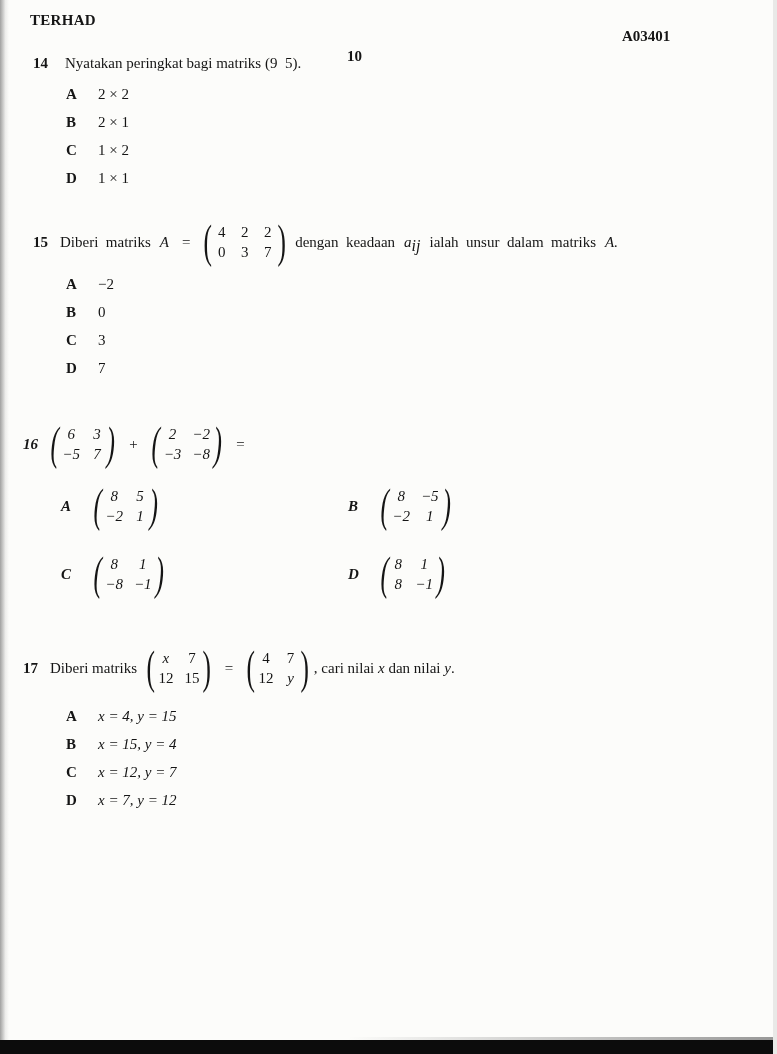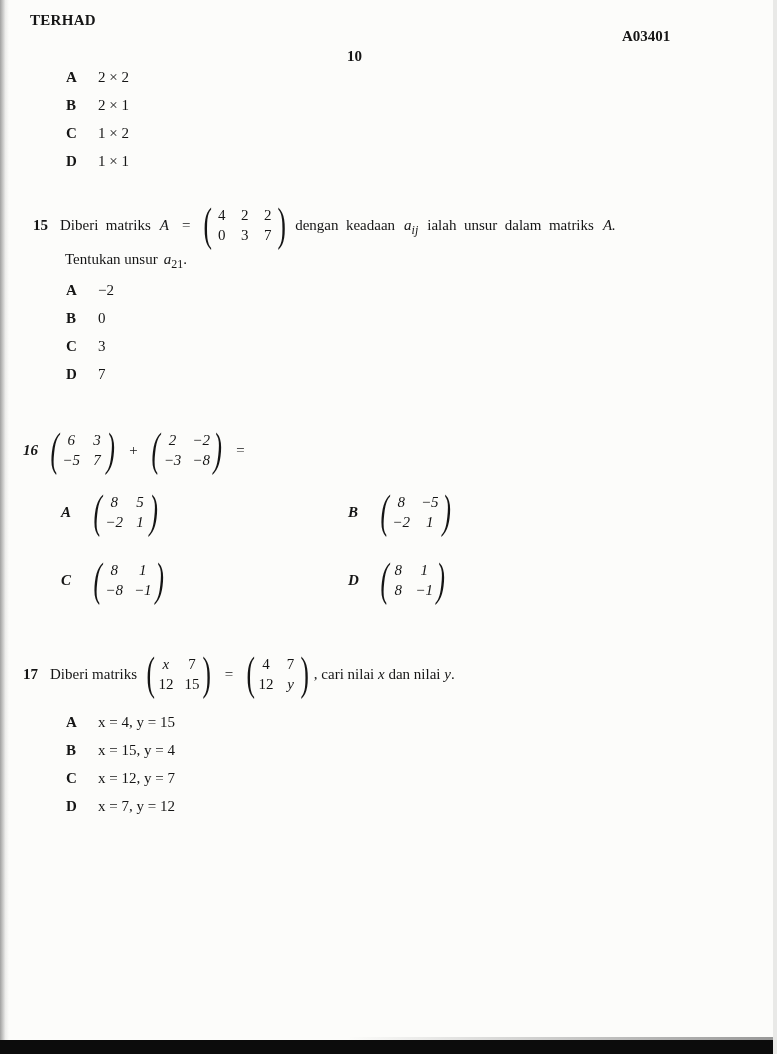--- a/index.html
+++ b/index.html
@@ -39,21 +39,21 @@
   .question{margin:0;}
   .q-line{display:flex;align-items:baseline;gap:14px;}
   .mathline{display:flex;align-items:center;gap:9px;flex-wrap:wrap;}
   .q-num{font-weight:700;min-width:18px;}
   .q-text{white-space:pre-wrap;}
   .q-sub-line{margin:6px 0 0 32px;display:flex;align-items:baseline;gap:6px;}
   .options{margin:8px 0 0 33px;}
   .opt{display:flex;align-items:center;gap:18px;min-height:28px;}
   .opt-label{font-weight:700;min-width:14px;}
   .opt-text{white-space:pre-wrap;}
-  .opt-math{text-align:center;}
+  .opt-math{font-style:italic;text-align:center;}
   .options-grid{
     margin:16px 0 0 28px;
     display:grid;grid-template-columns:287px auto;row-gap:16px;
     width:560px;
   }
   .options-grid .opt{min-height:52px;}
   
   .matrix{display:inline-flex;align-items:center;vertical-align:middle;margin:0 2px;}
   .paren{
     display:inline-block;
@@ -61,40 +61,44 @@
     font-size:46px;font-weight:400;line-height:40px;
     transform:scaleX(.55);
     margin:0 -5px;
   }
   .mcells{
     display:grid;column-gap:11px;row-gap:0;
     padding:0 5px;text-align:center;line-height:20px;
   }
   .mcell{min-width:12px;}
   .mvar{font-style:italic;font-family:"Liberation Serif", serif;}
-  sub{font-size:12px;line-height:0;}
+  sub{font-size:16px;line-height:0;}
   .op{padding:0 4px;}
   .tight{margin-left:-4px;white-space:pre-wrap;}
 </style>
 </head>
 <body>
 
 <div class="page">
 
   <div class="scan-edge-left"></div>
 
   <header class="header">
     <span class="h-left">TERHAD</span>
     <span class="h-center">10</span>
     <span class="h-right">A03401</span>
   </header>
 
   <div class="content">
 
     <section class="question">
+      <div class="q-line">
+        <span class="q-num">14</span>
+        <span class="q-text">Nyatakan peringkat bagi matriks (9  5).</span>
+      </div>
       <div class="options">
         <div class="opt">
           <span class="opt-label">A</span>
           <span class="opt-text">2 × 2</span>
         </div>
         <div class="opt">
           <span class="opt-label">B</span>
           <span class="opt-text">2 × 1</span>
         </div>
         <div class="opt">
@@ -124,24 +128,20 @@
               <span class="mcell">3</span>
               <span class="mcell">7</span>
             </span>
             <span class="paren">)</span>
           </span>
         <span class="q-text">dengan  keadaan</span>
         <span><span class="mvar">a</span><sub class="mvar">ij</sub></span>
         <span class="q-text">ialah  unsur  dalam  matriks</span>
         <span class="mvar">A.</span>
       </div>
-      <div class="q-sub-line">
-        <span>Tentukan unsur</span>
-        <span><span class="mvar">a</span><sub>21</sub><span>.</span></span>
-      </div>
       <div class="options">
         <div class="opt">
           <span class="opt-label">A</span>
           <span class="opt-text">−2</span>
         </div>
         <div class="opt">
           <span class="opt-label">B</span>
           <span class="opt-text">0</span>
         </div>
         <div class="opt">

